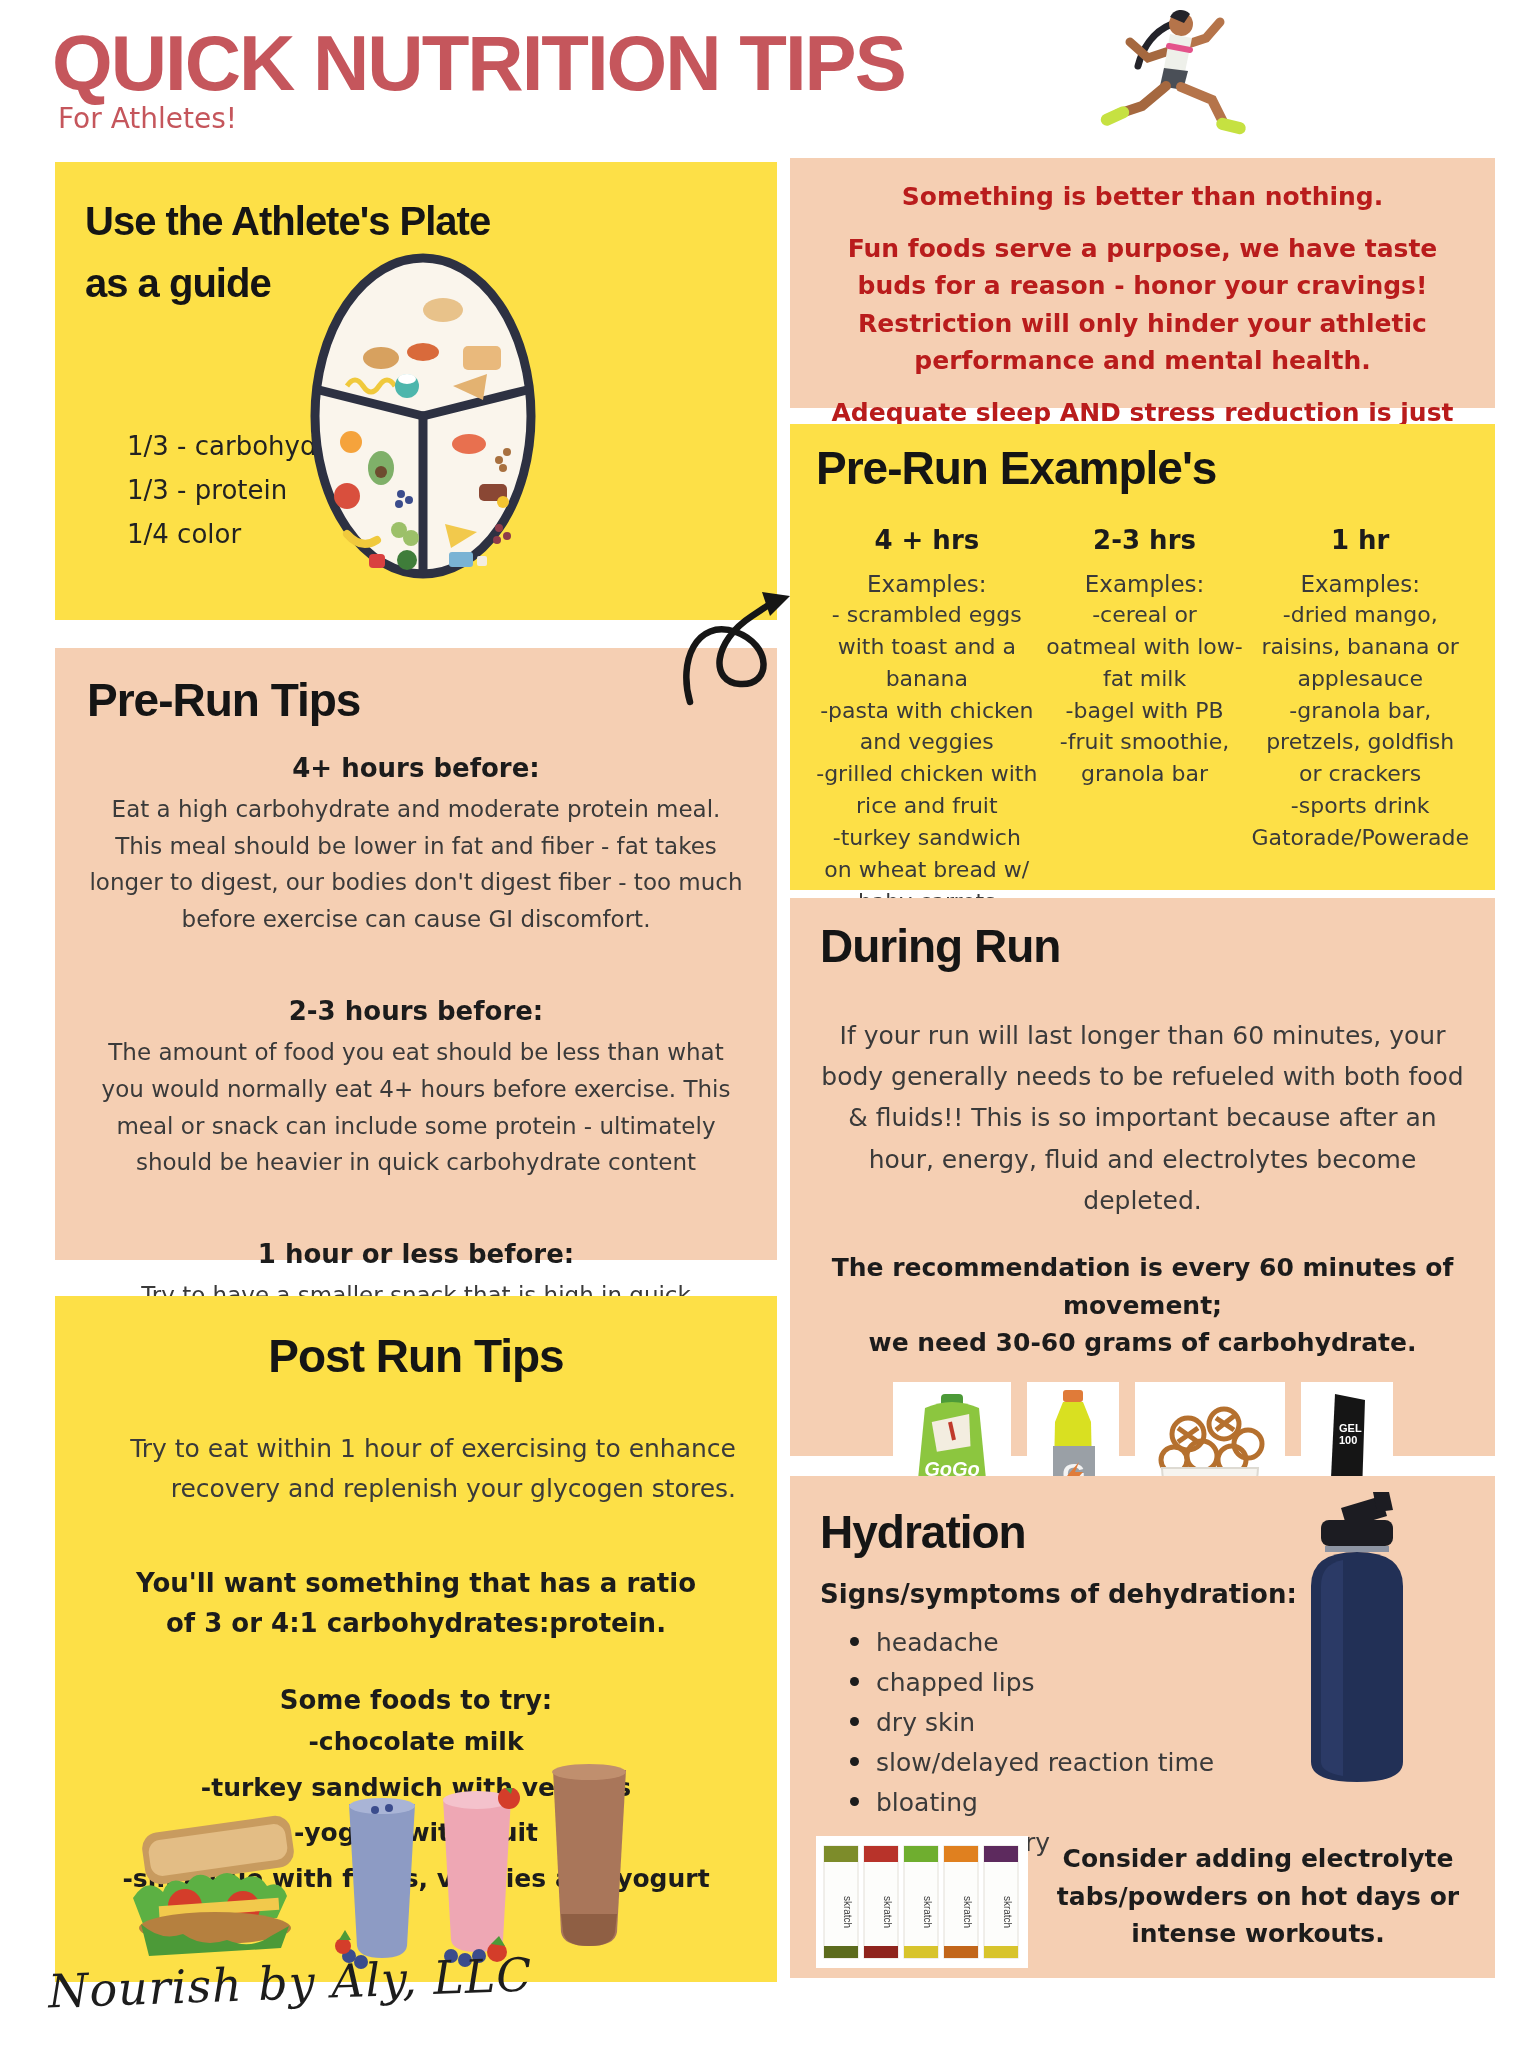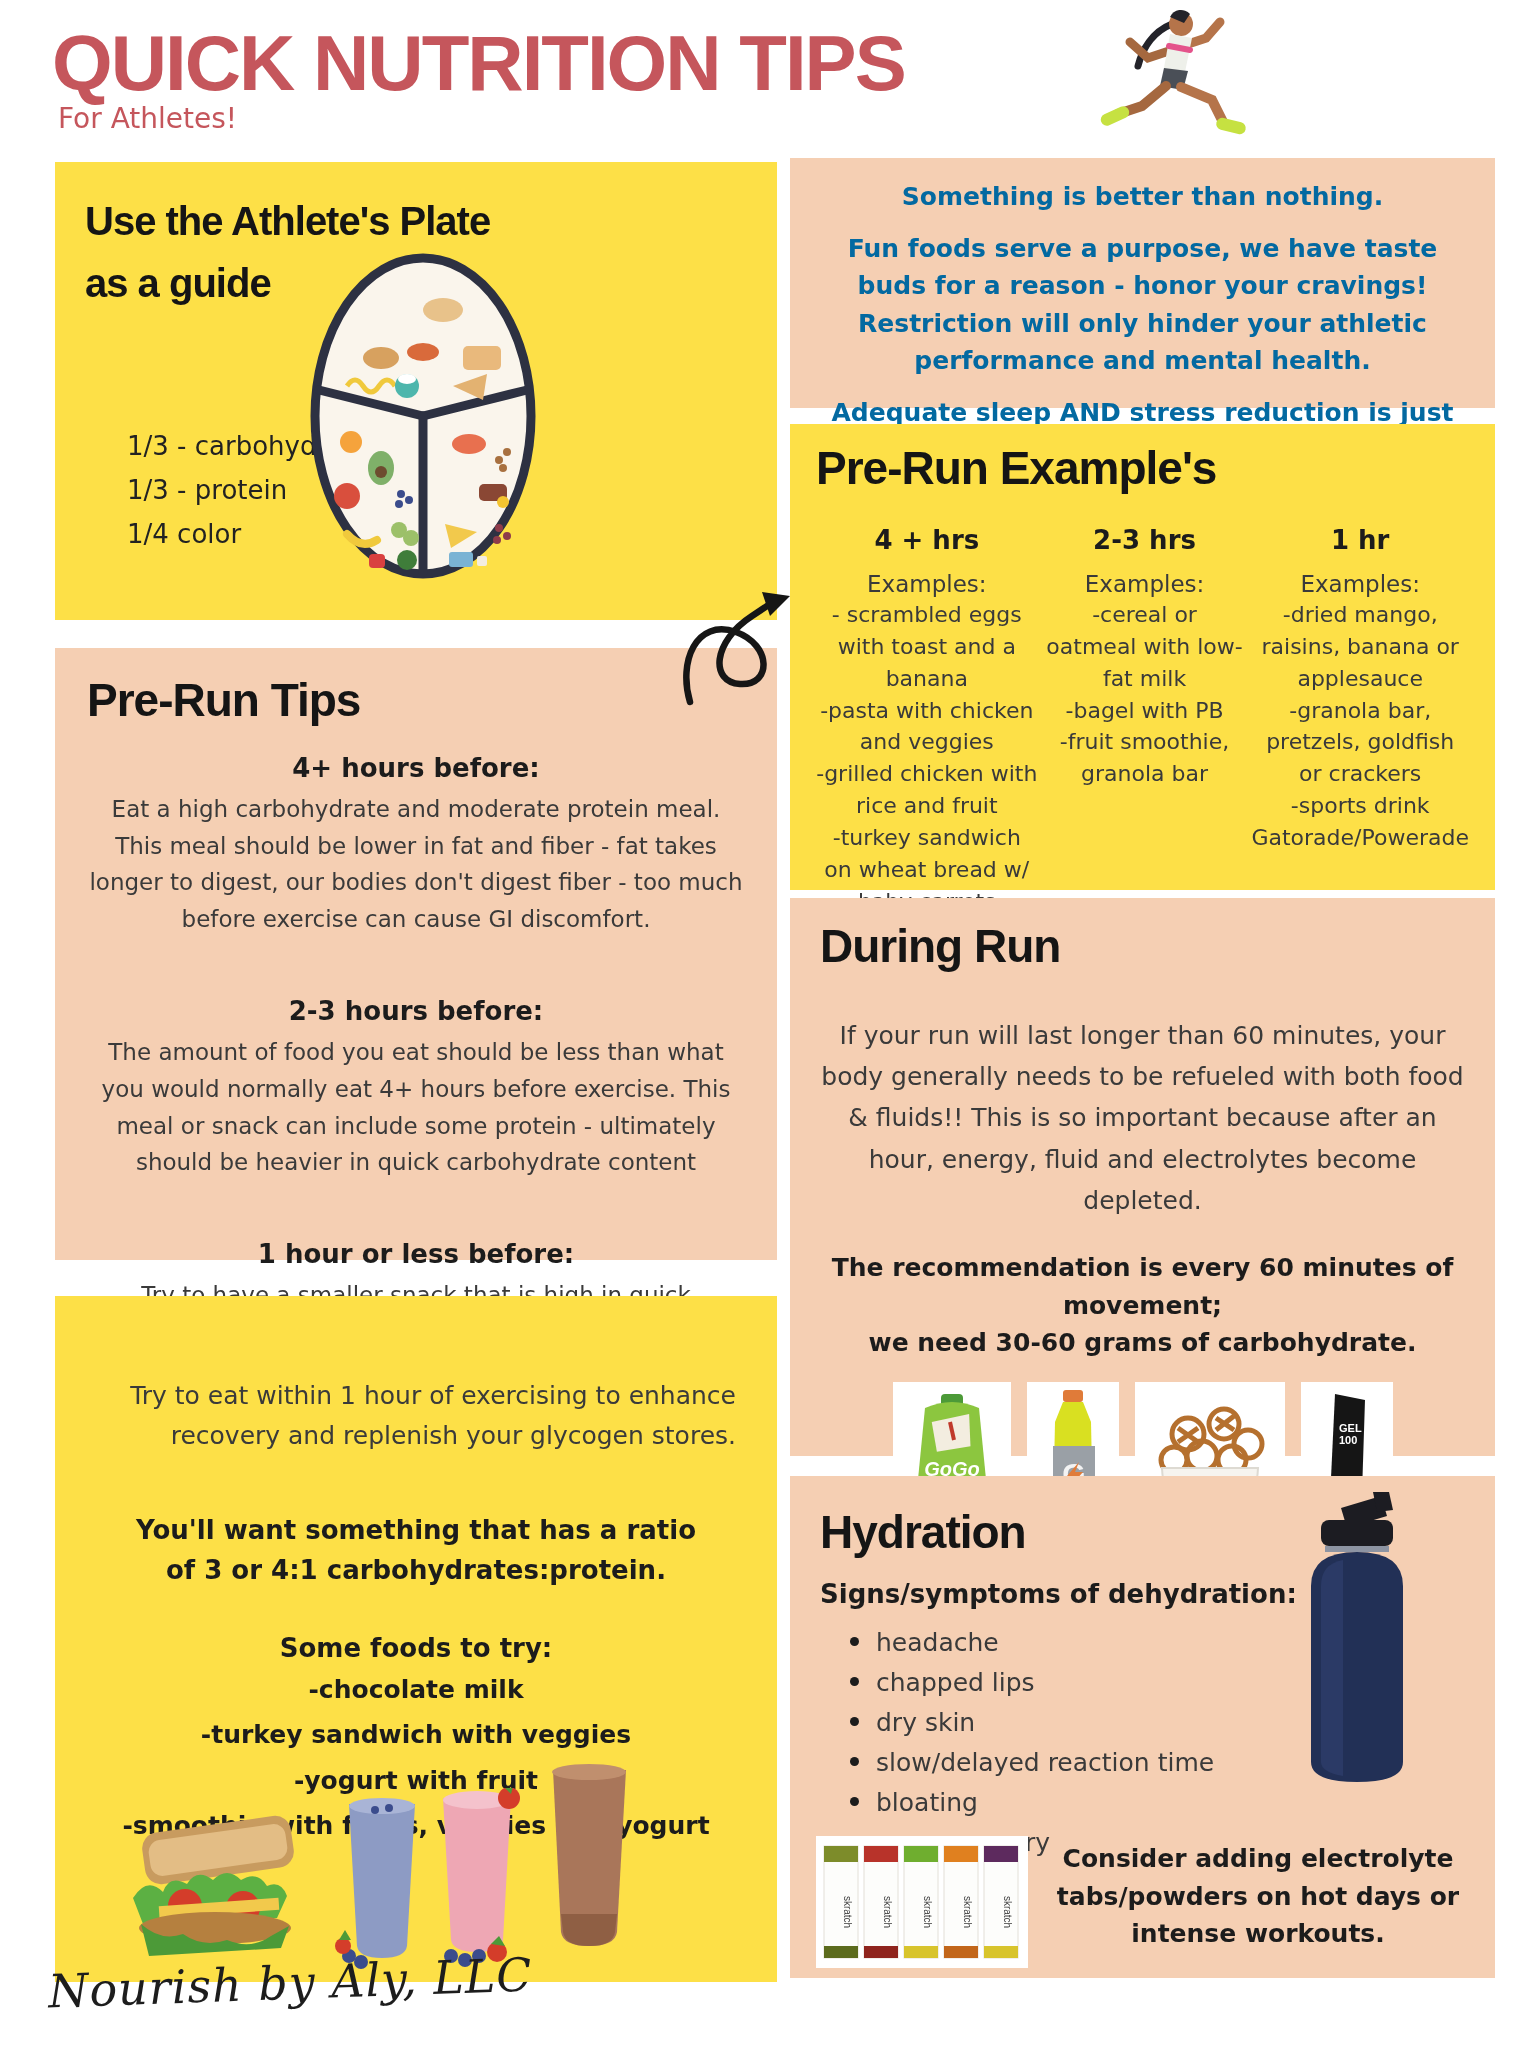--- a/index.html
+++ b/index.html
@@ -22,21 +22,21 @@
   .plate-svg{position:absolute;left:248px;top:84px;}
 
   
   .prerun-pad{padding:26px 32px;}
   .tip-title{text-align:center;font-weight:700;font-size:26px;color:#1c1c1c;margin-top:26px;}
   .tip-body{text-align:center;font-size:23px;line-height:1.6;color:#3a3a3a;max-width:660px;margin:8px auto 0;}
   .tip-gap{margin-top:58px;}
 
   
   .better-pad{padding:20px 26px;}
-  .better-p{text-align:center;font-weight:700;font-size:25px;line-height:1.5;color:#0369a1;margin:0 auto 16px;max-width:660px;}
+  .better-p{text-align:center;font-weight:700;font-size:25px;line-height:1.5;color:#b91c1c;margin:0 auto 16px;max-width:660px;}
 
   
   .ex-pad{padding:18px 26px;}
   .ex-cols{display:flex;gap:8px;margin-top:30px;}
   .ex-col{flex:1;}
   .ex-col.wide{flex:1.12;}
   .ex-time{text-align:center;font-weight:700;font-size:26px;color:#1c1c1c;margin-bottom:16px;}
   .ex-label{text-align:center;font-size:23px;color:#3a3a3a;margin-bottom:2px;}
   .ex-item{text-align:center;font-size:22px;line-height:1.45;color:#3a3a3a;}
 
@@ -154,20 +154,21 @@
     <div class="h2">Pre-Run Tips</div>
     <div class="tip-title">4+ hours before:</div>
     <div class="tip-body">Eat a high carbohydrate and moderate protein meal. This meal should be lower in fat and fiber - fat takes longer to digest, our bodies don't digest fiber - too much before exercise can cause GI discomfort.</div>
     <div class="tip-title tip-gap">2-3 hours before:</div>
     <div class="tip-body">The amount of food you eat should be less than what you would normally eat 4+ hours before exercise. This meal or snack can include some protein - ultimately should be heavier in quick carbohydrate content</div>
     <div class="tip-title tip-gap">1 hour or less before:</div>
     <div class="tip-body">Try to have a smaller snack that is high in quick carbohydrates - but MUCH lower in energy than something you would eat 2-4 hours before. Keep this snack smaller to avoid GI discomfort</div>
   </section>
 
   <section class="box cream post-pad" style="left:55px;top:1296px;width:722px;height:686px;">
+    <div class="h2 post-head">Post Run Tips</div>
     <div class="post-body1">Try to eat within 1 hour of exercising to enhance recovery and replenish your glycogen stores.</div>
     <div class="post-ratio">You'll want something that has a ratio
 of 3 or 4:1 carbohydrates:protein.</div>
     <div class="post-foods-label">Some foods to try:</div>
     <div class="post-food">-chocolate milk</div>
     <div class="post-food">-turkey sandwich with veggies</div>
     <div class="post-food">-yogurt with fruit</div>
     <div class="post-food">-smoothie with fruits, veggies and yogurt</div>
 
     <svg width="210" height="160" viewBox="0 0 210 160" style="position:absolute;left:60px;top:510px;">

